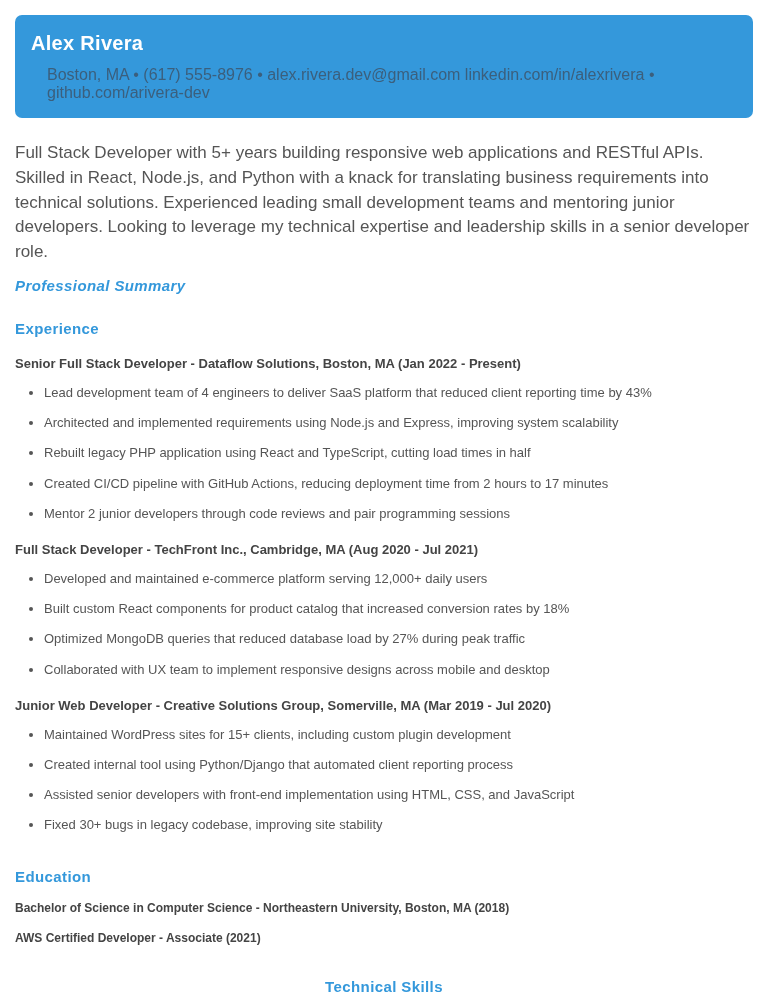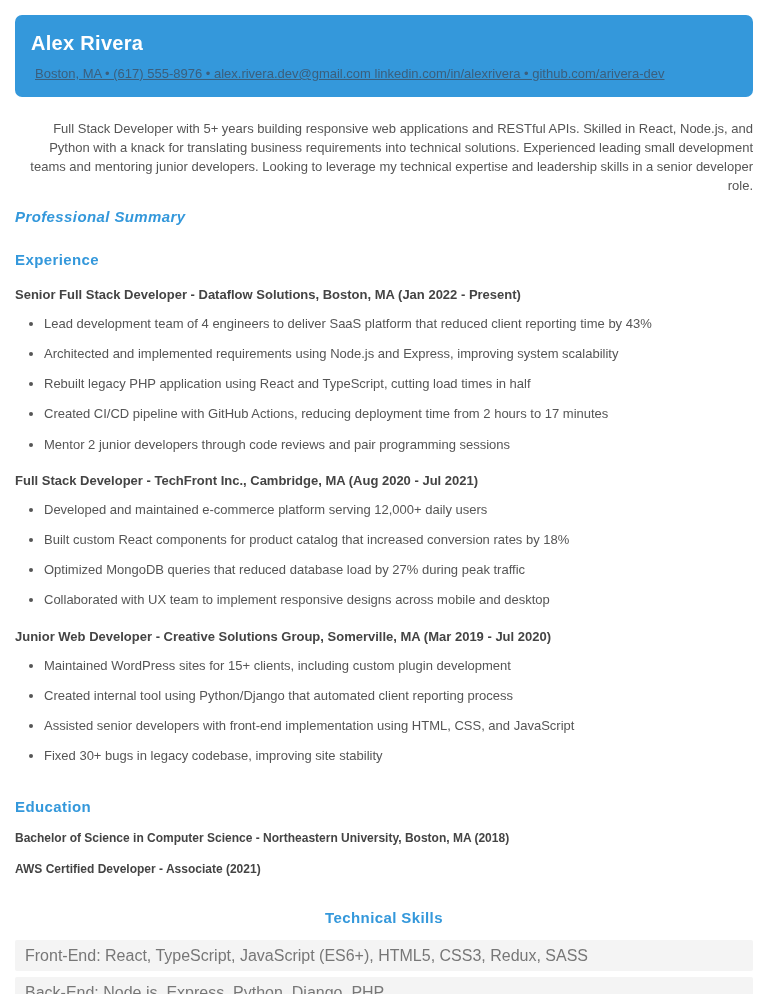--- a/index.html
+++ b/index.html
@@ -25,31 +25,29 @@
     padding:17px 16px 16px 16px;
   }
   .header .name{
     margin:0;
     color:#ffffff;
     font-size:20px;
     font-weight:bold;
     letter-spacing:0.3px;
   }
   .header .contact{
-    margin:11px 0 0 4px;
+    margin:11px 0 0 16px;
     color:var(--contact-text);
-    font-size:13px;
-    text-decoration:underline;
+    font-size:16px;
   }
   .summary{
     margin:23px 0 0 0;
-    font-size:13px;
+    font-size:17px;
     line-height:1.46;
     color:var(--body-text);
-    text-align:right;
   }
   h2{
     color:var(--accent);
     font-size:15px;
     font-weight:bold;
     letter-spacing:0.4px;
     margin:0;
   }
   .h-prof{margin-top:12px;font-style:italic;}
   .h-exp{margin-top:26px;}

